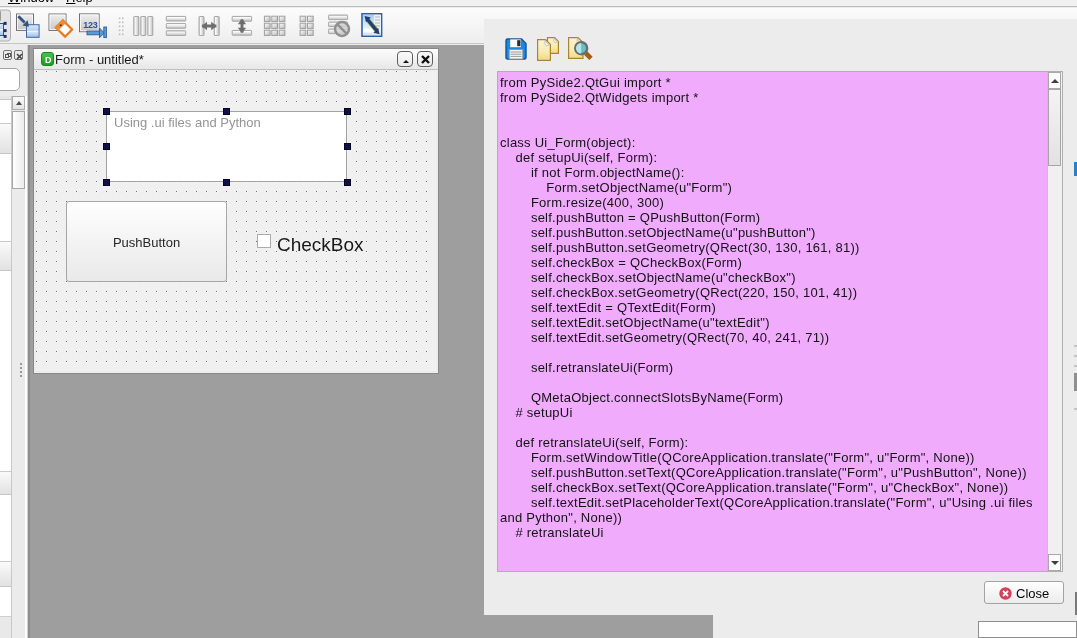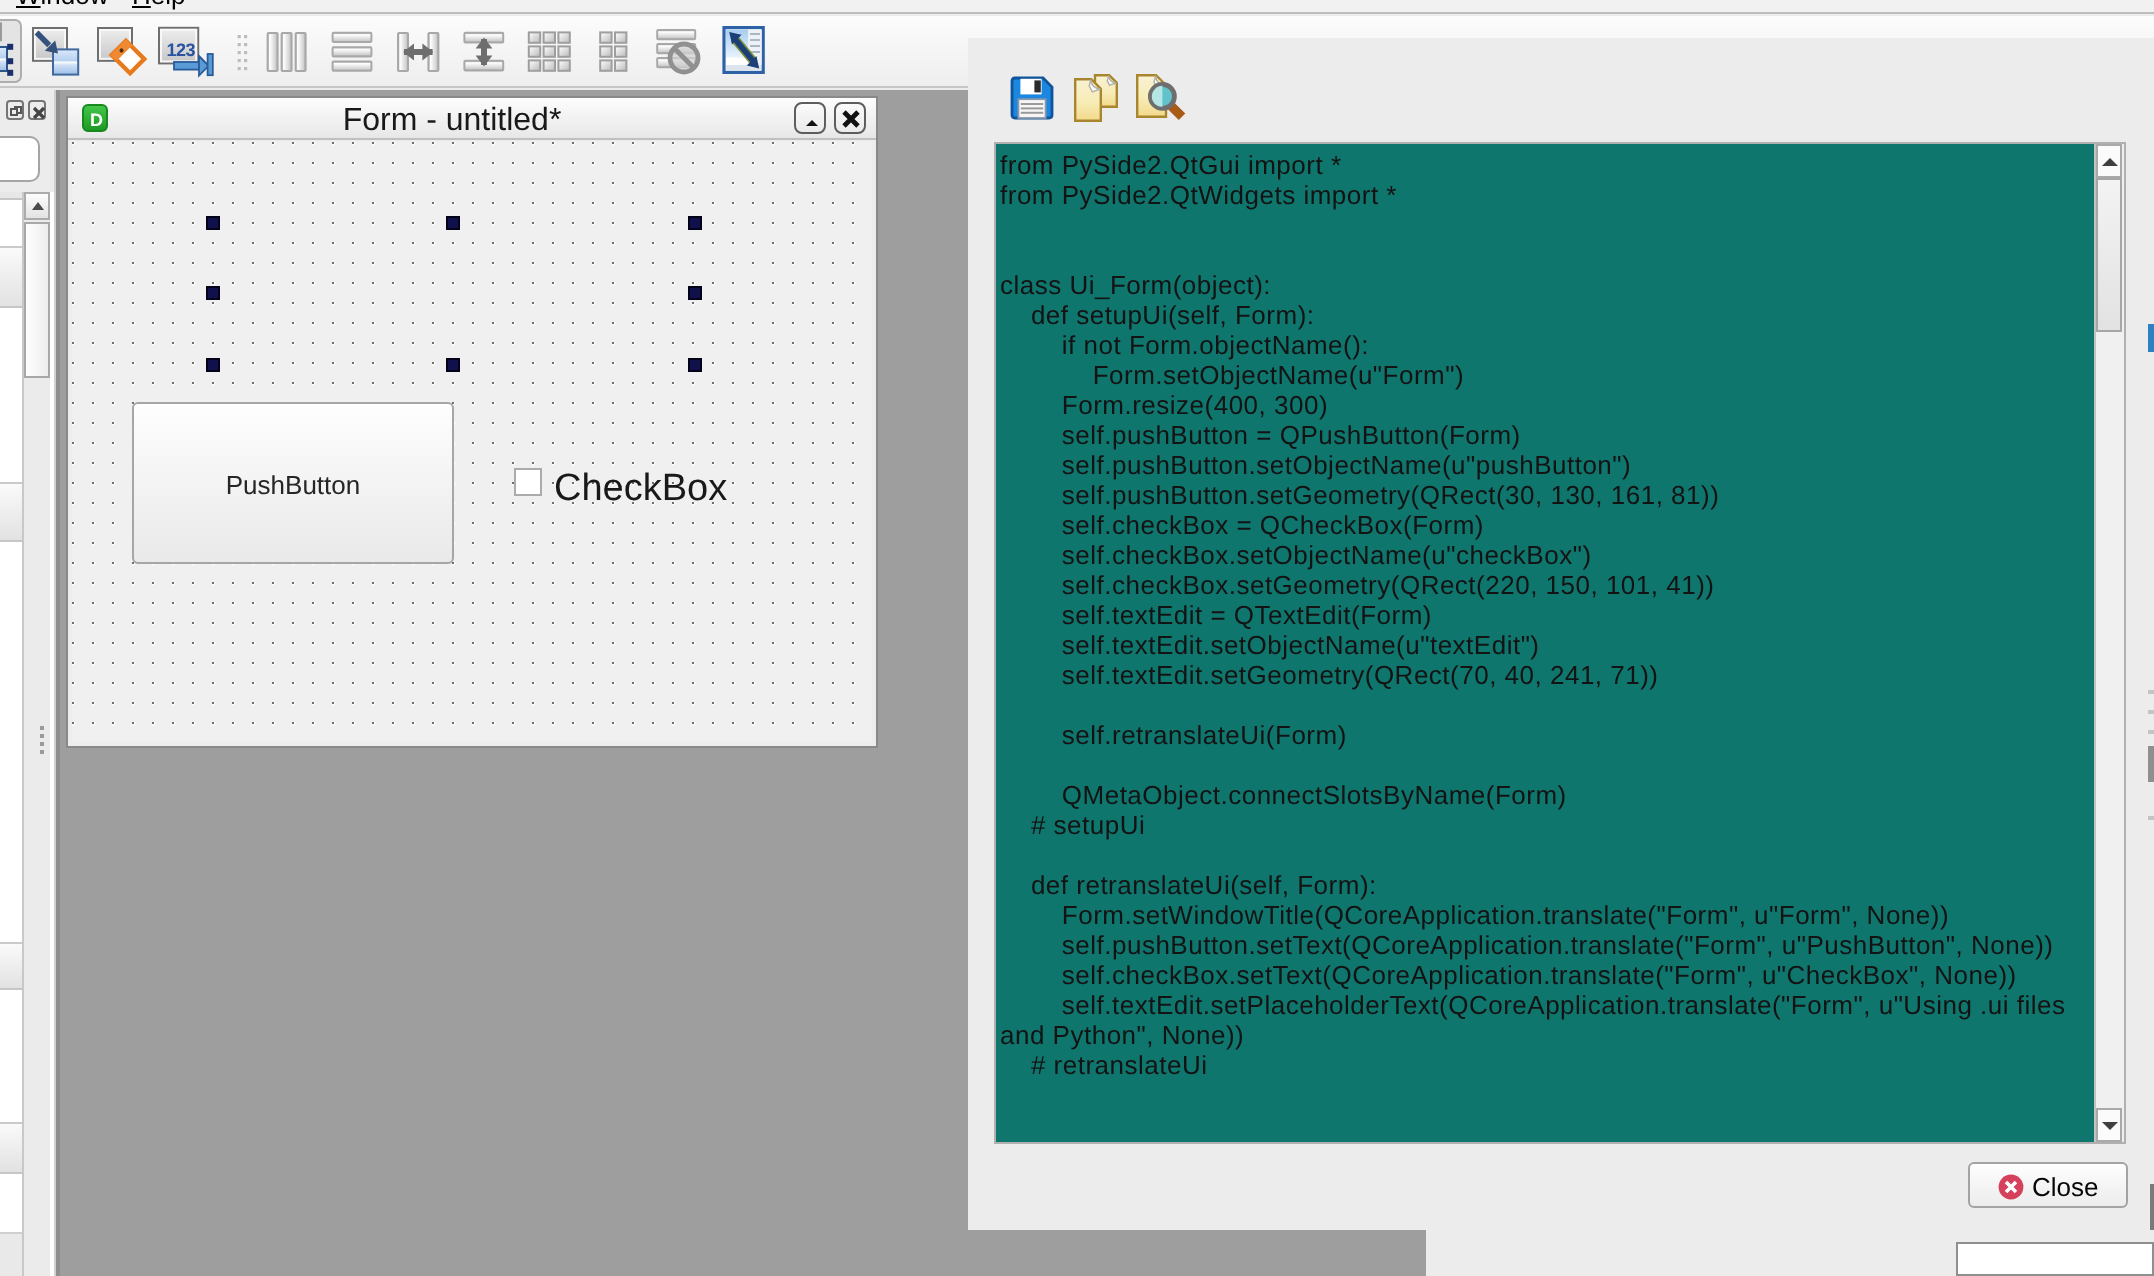--- a/index.html
+++ b/index.html
@@ -215,33 +215,36 @@
 <div class="abs" style="left:713px;top:615px;width:364px;height:23px;background:#ececec;">
   <div class="abs" style="left:265px;top:6px;width:99px;height:17px;background:#fff;border:1px solid #8f8f8f;"></div>
 </div>
 
 <div id="formwin" class="abs" style="left:33px;top:48px;width:406px;height:326px;border:1px solid #898989;background:#ededed;">
 
   <div class="abs" style="left:0;top:0;width:404px;height:21px;background:linear-gradient(#fdfdfd,#e7e7e7);border-bottom:1px solid #c0c0c0;">
     <div class="abs" style="left:7px;top:3px;width:13px;height:14px;border-radius:3px;background:linear-gradient(#44c54a,#1d9a25);border:1px solid #168a1e;">
       <span class="abs" style="left:3px;top:1.5px;font-size:9px;font-weight:bold;color:#fff;">D</span>
     </div>
-    <div class="abs" style="left:21px;top:3px;width:342px;text-align:center;font-size:16px;color:#191919;">Form - untitled*</div>
+    <div class="abs" style="left:21px;top:3px;width:342px;text-align:left;font-size:13px;color:#191919;">Form - untitled*</div>
     <div class="abs" style="left:363px;top:2px;width:16px;height:16px;border:1px solid #5d5d5d;border-radius:4px;">
       <div class="abs" style="left:5px;top:7.5px;width:0;height:0;border-left:3px solid transparent;border-right:3px solid transparent;border-bottom:3.5px solid #111;"></div>
     </div>
     <div class="abs" style="left:383px;top:2px;width:16px;height:16px;border:1px solid #5d5d5d;border-radius:4px;">
       <svg class="abs" style="left:2.5px;top:2.5px;" width="9" height="9">
           <path d="M1 1 L8 8 M8 1 L1 8" stroke="#111" stroke-width="2.4"></path>
         </svg>
     </div>
   </div>
 
   <div class="abs" style="left:2px;top:22px;width:400px;height:300px;background:#f0f0f0;background-image:radial-gradient(circle at 0.5px 0.5px,#6e6e6e 0.55px,rgba(252,252,252,0.9) 0.75px,rgba(252,252,252,0) 1.7px);background-size:10px 10px;background-position:0px 0px;">
 
+    <div class="abs" style="left:70px;top:40px;width:241px;height:71px;background:#fff;border:1px solid #a2a2a2;">
+      <span class="abs" style="left:7px;top:3px;font-size:13px;color:#949494;">Using .ui files and Python</span>
+    </div>
 
     <div class="abs" style="left:30px;top:130px;width:161px;height:81px;background:linear-gradient(#fefefe,#e9e9e9);border:1px solid #a6a6a6;border-radius:3px;padding-left:16px;">
       <div class="abs" style="left:0;top:33px;width:159px;text-align:center;font-size:13px;color:#262626;">PushButton</div>
     </div>
 
     <div class="abs" style="left:221px;top:163px;width:14px;height:14px;background:#fff;border:1px solid #ababab;"></div>
     <span class="abs" style="left:241px;top:163px;font-size:19px;color:#191919;">CheckBox</span>
 
     <div class="abs" style="left:66.5px;top:36.5px;width:7px;height:7px;background:#10104a;border:1px solid #020218;"></div>
       <div class="abs" style="left:187px;top:36.5px;width:7px;height:7px;background:#10104a;border:1px solid #020218;"></div>
@@ -283,21 +286,21 @@
   </svg>
 
   <svg class="abs" style="left:84px;top:18px;" width="27" height="25" viewBox="0 0 27 25">
     <path d="M0.6 0.6 H10 L15 5.6 V21.4 H0.6 Z" fill="url(#pg)" stroke="#a8862e" stroke-width="1.2"></path>
     <path d="M9.8 0.8 Q10.1 5.2 14.8 5.7 L10.6 7.1 L9 4.2 Z" fill="#fbfbf8" stroke="#b0b0a6" stroke-width="0.7"></path>
     <line x1="17.6" y1="16" x2="23" y2="21.4" stroke="#a85b17" stroke-width="4.6"></line>
     <circle cx="13.2" cy="11.2" r="6" fill="#62c2cc" stroke="#6e6e6e" stroke-width="2.4"></circle>
     <path d="M13.2 5.9 A5.3 5.3 0 0 0 13.2 16.5 Z" fill="#b5e6e4"></path>
   </svg>
 
-  <div class="abs" style="left:13px;top:52px;width:566px;height:501px;background:#0f766e;border:1px solid #b0b0b0;">
+  <div class="abs" style="left:13px;top:52px;width:566px;height:501px;background:#f0abfc;border:1px solid #b0b0b0;">
     <div id="code" style="position:absolute;left:2px;top:3px;width:547px;font-size:13px;letter-spacing:0.25px;line-height:15px;color:#131313;white-space:pre;">from PySide2.QtGui import *
 from PySide2.QtWidgets import *
 
 
 class Ui_Form(object):
     def setupUi(self, Form):
         if not Form.objectName():
             Form.setObjectName(u"Form")
         Form.resize(400, 300)
         self.pushButton = QPushButton(Form)

